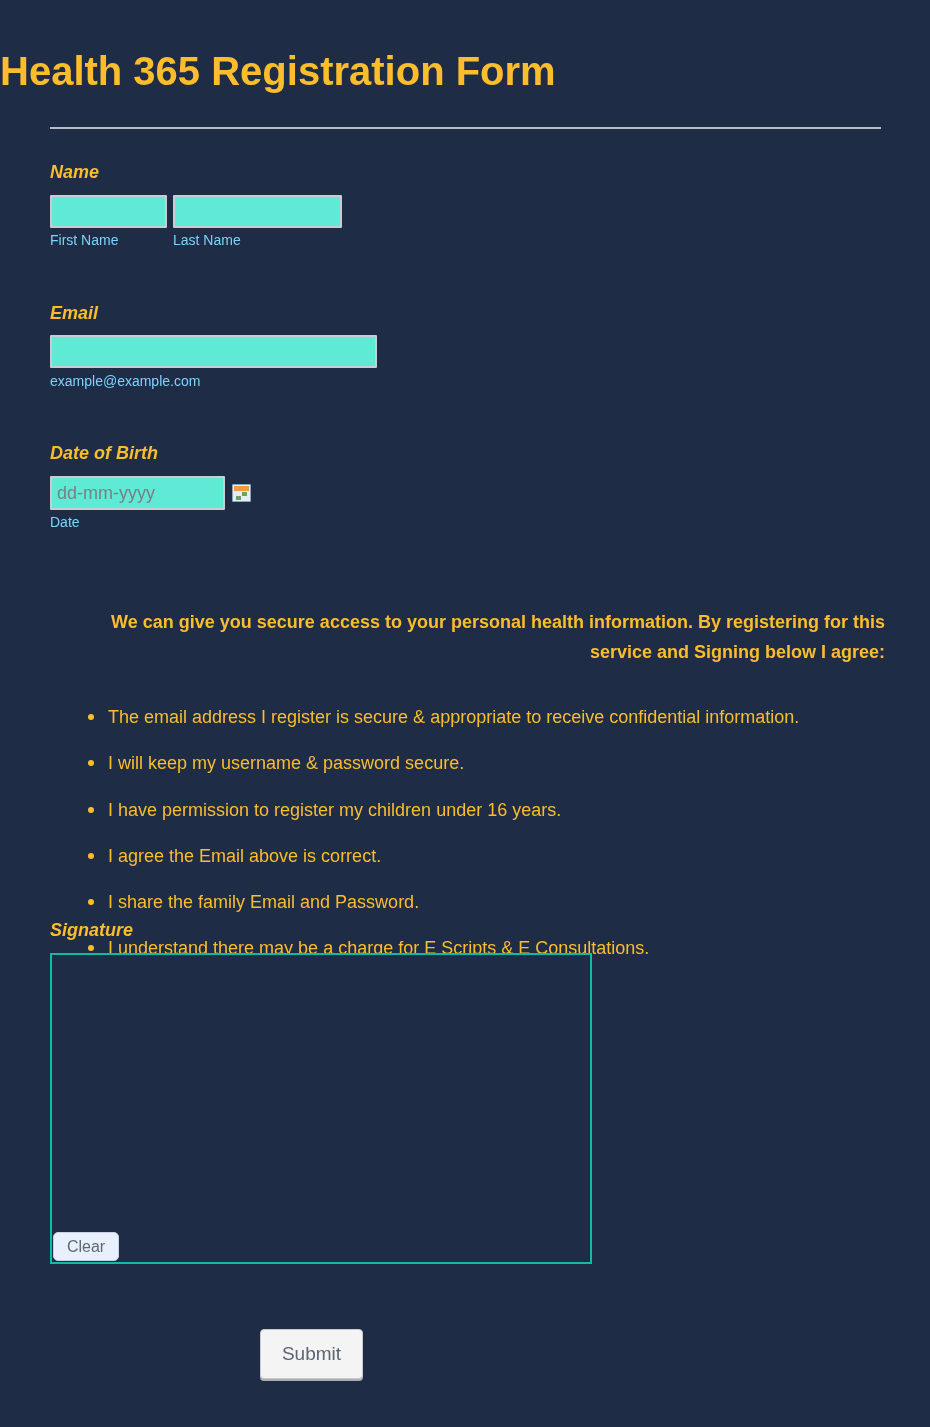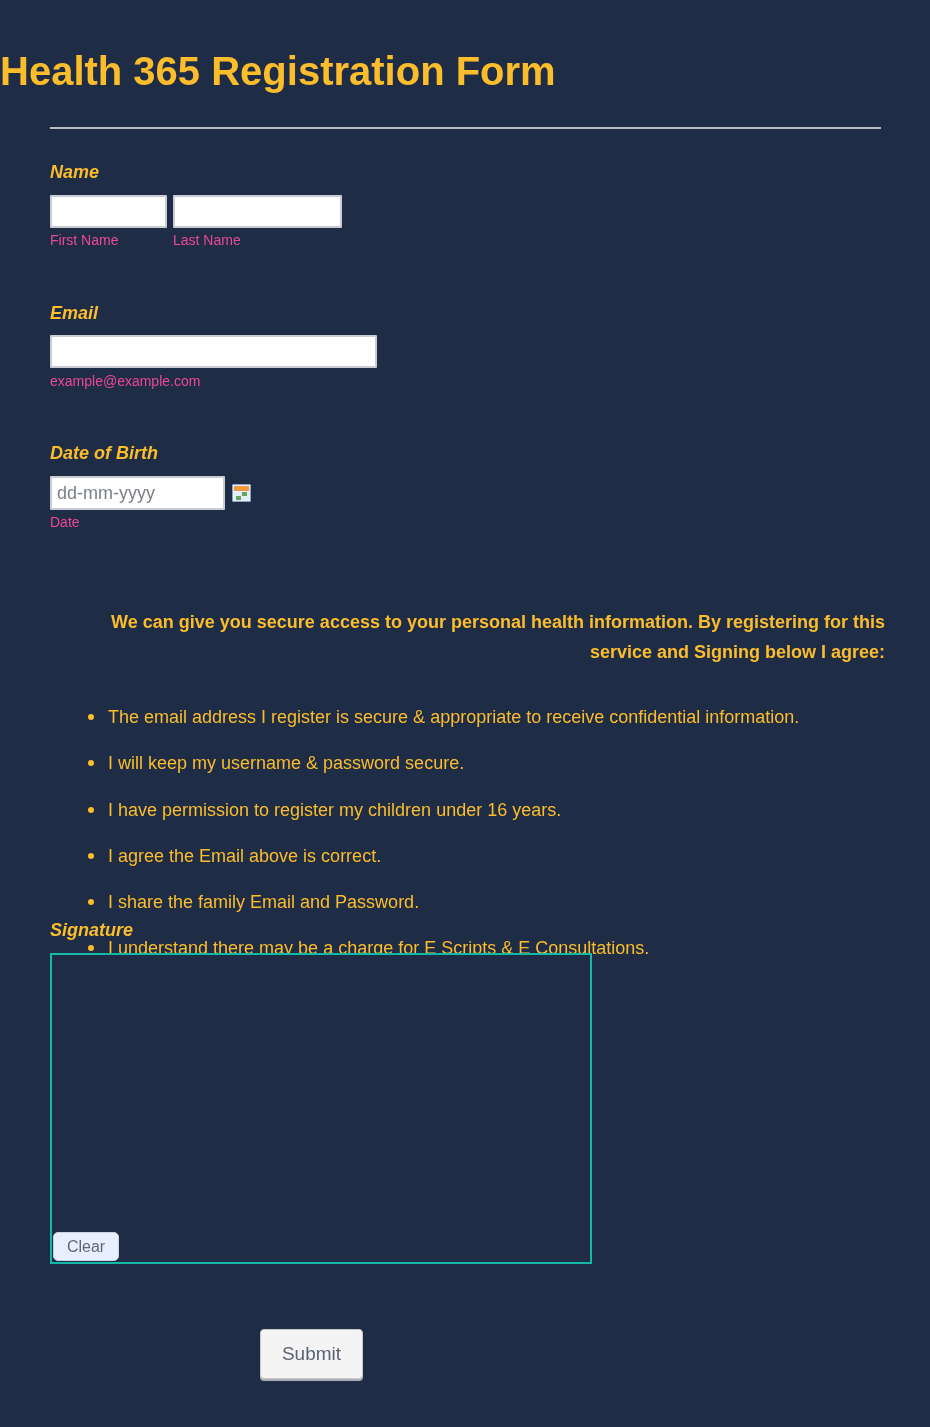--- a/index.html
+++ b/index.html
@@ -37,27 +37,27 @@
       left: 50px;
       font-size: 18px;
       font-weight: bold;
       color: #fbbd2c;
       line-height: 22px;
       font-style: italic;
     }
     .sublabel {
       position: absolute;
       font-size: 14px;
-      color: #ec4899;
+      color: #7dd3fc;
       line-height: 16px;
     }
     .text-input {
       position: absolute;
       height: 33px;
-      background: #ffffff;
+      background: #5eead4;
       border: 2px solid #c9ccd2;
       border-radius: 1px;
       font-family: "Liberation Sans", sans-serif;
       font-size: 18px;
       padding: 0 5px;
       color: #333;
       outline: none;
     }
     .text-input::placeholder { color: #7b7f86; }
     .cal-icon {

